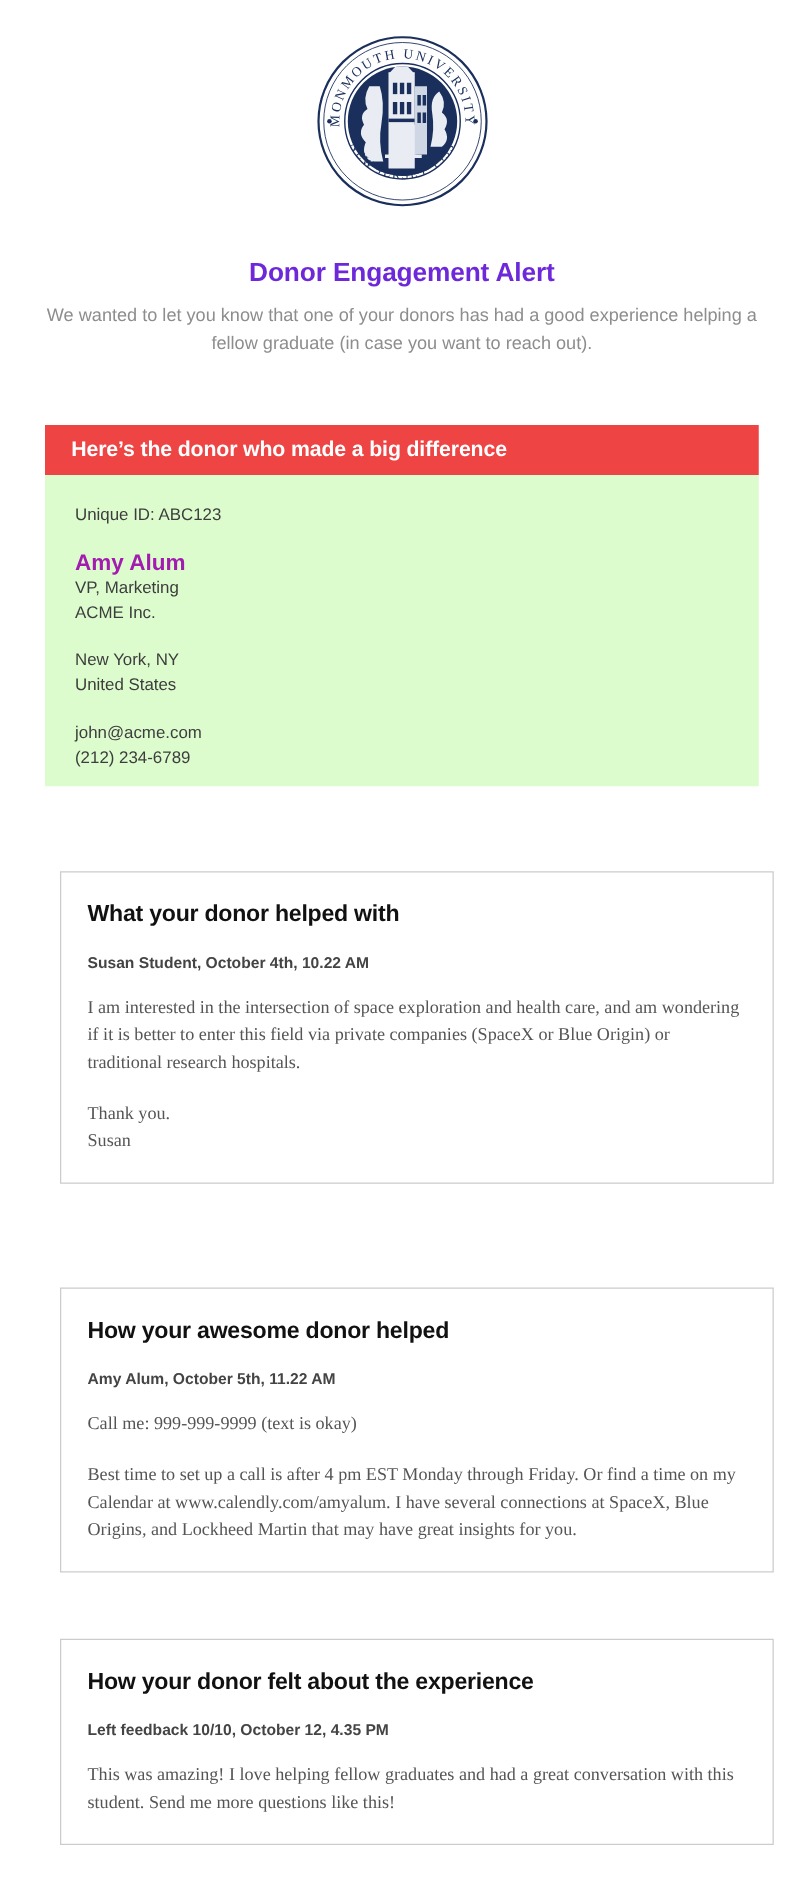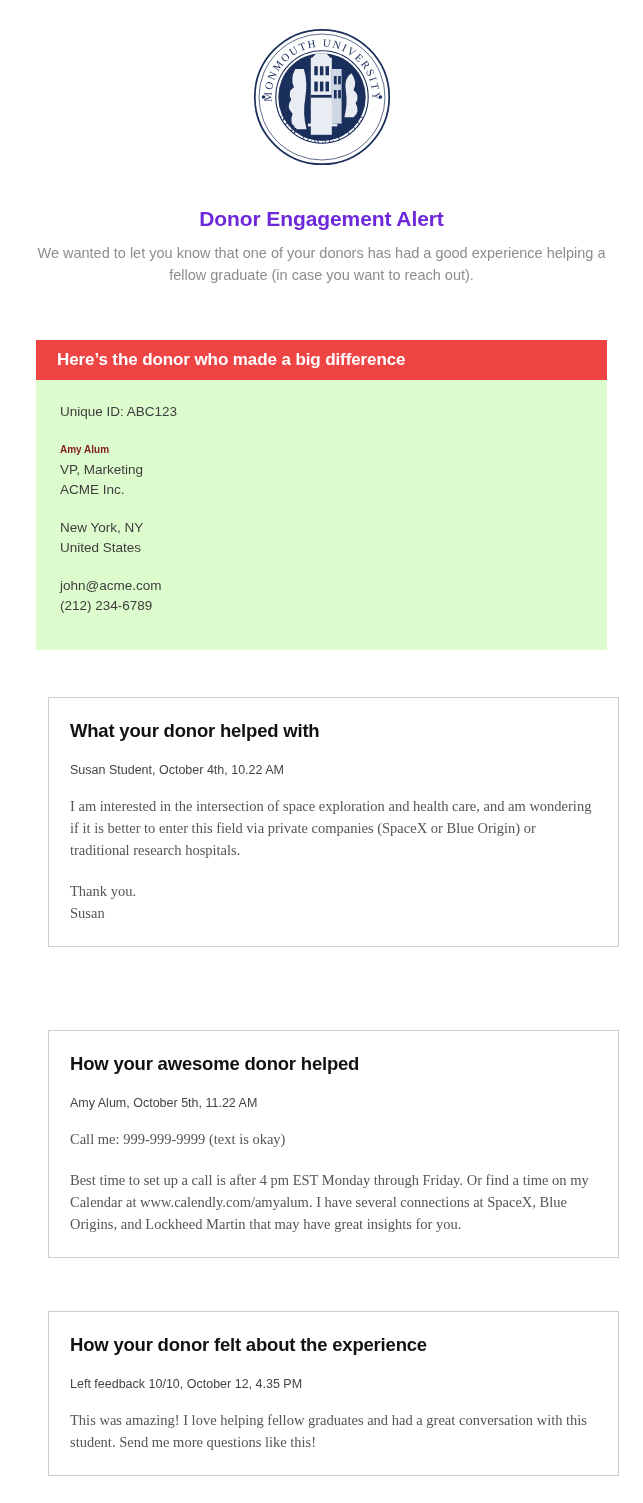--- a/index.html
+++ b/index.html
@@ -71,36 +71,36 @@
     box-sizing: border-box;
   }
   .donor-banner-title {
     color: #ffffff;
     font-size: 17px;
     font-weight: bold;
     letter-spacing: -0.1px;
   }
   .donor-panel {
     background: #ddfcce;
-    padding: 22px 24px 34px 24px;
+    padding: 22px 24px 13px 24px;
     box-sizing: border-box;
     min-height: 240px;
   }
   .donor-line {
     font-size: 13.5px;
     color: #3d3d3d;
     line-height: 20px;
   }
   .donor-gap {
     height: 18px;
   }
   .donor-name {
-    font-size: 10px;
-    font-weight: bold;
-    color: #7f1d1d;
+    font-size: 18px;
+    font-weight: bold;
+    color: #a21caf;
     line-height: 20px;
   }
 
   
   .card {
     position: absolute;
     left: 48px;
     width: 571px;
     box-sizing: border-box;
     border: 1px solid #cccccc;
@@ -110,21 +110,21 @@
   .card-title {
     font-size: 18.5px;
     font-weight: bold;
     color: #111111;
     letter-spacing: -0.2px;
     line-height: 26px;
     margin: 0 0 17px 0;
   }
   .card-meta {
     font-size: 12.5px;
-    font-weight: normal;
+    font-weight: bold;
     color: #444444;
     line-height: 18px;
     margin-bottom: 16px;
   }
   .card-body {
     font-family: "Liberation Serif", serif;
     font-size: 14.5px;
     color: #555555;
     line-height: 22px;
   }

